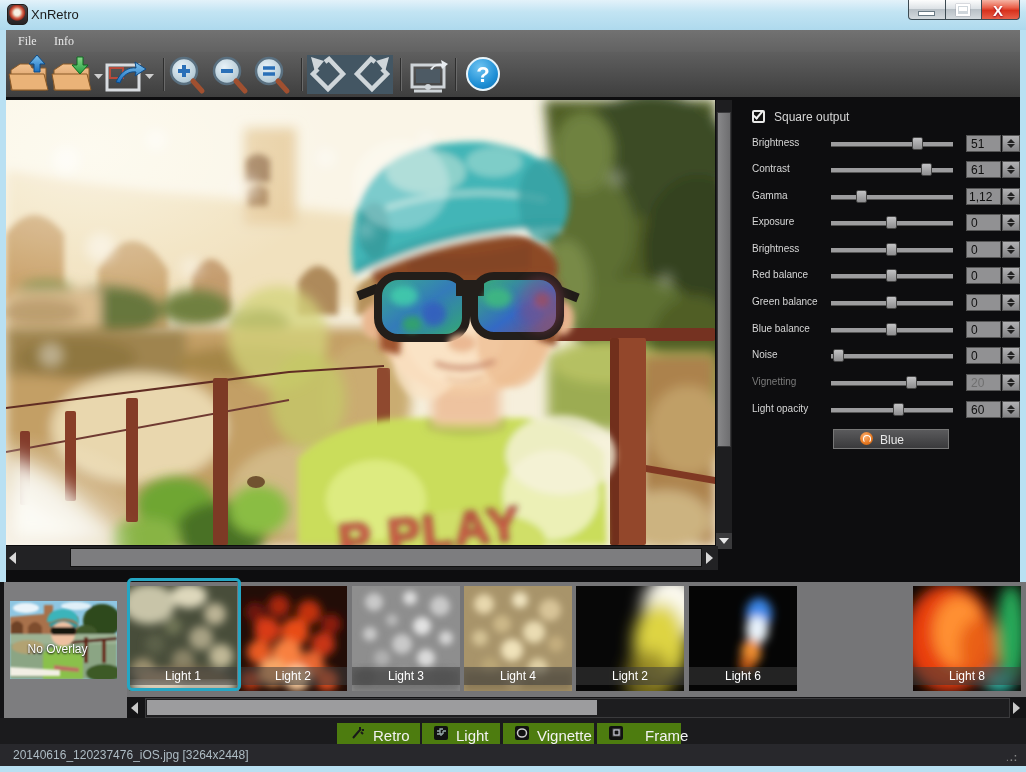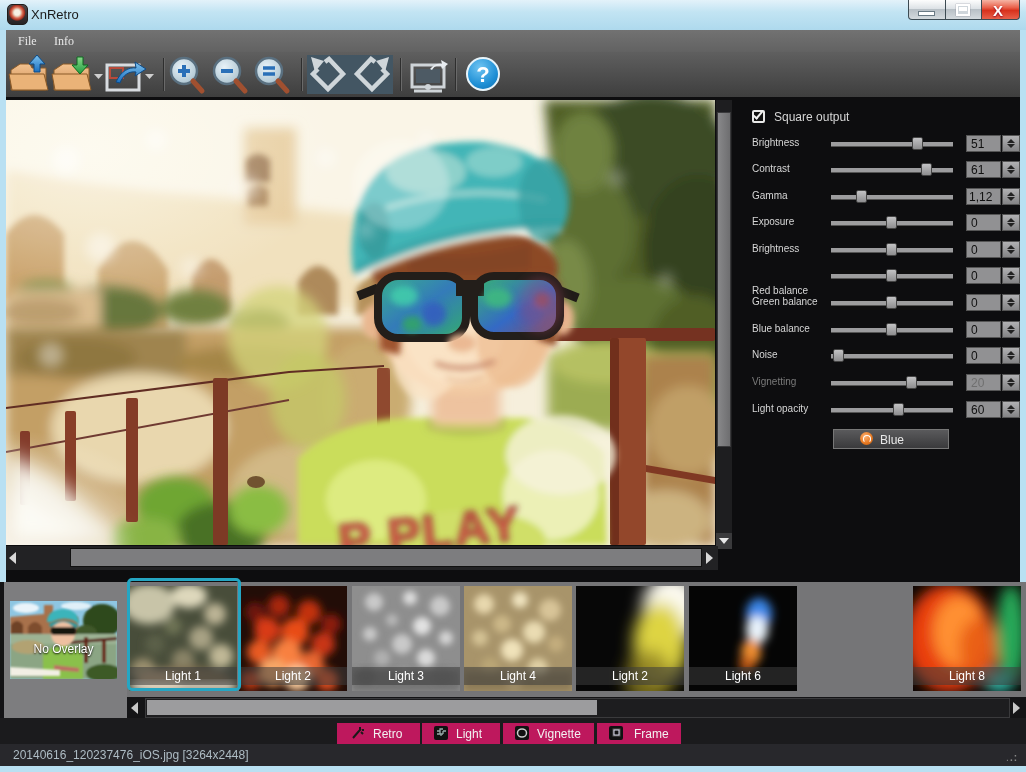--- a/index.html
+++ b/index.html
@@ -54,33 +54,33 @@
 #resetbtn .ic:after{content:"";position:absolute;left:3px;top:3px;width:6px;height:6px;border:1.5px solid #fff;border-radius:50%;border-bottom-color:transparent;}
 #resetbtn .tx{position:absolute;left:46px;top:3px;}
 
 #sqcheck{position:absolute;left:8px;top:13px;width:13px;height:13px;border:2px solid #e8e8e8;border-radius:2px;box-sizing:border-box;background:#111;}
 #sqcheck:after{content:"";position:absolute;left:1px;top:-4px;width:4px;height:9px;border:solid #f0f0f0;border-width:0 2px 2px 0;transform:rotate(40deg);}
 #sqlabel{position:absolute;left:30px;top:13px;}
 
 #bstrip{left:0;top:582px;width:1026px;height:136px;background:#141416;}
 #leftblock{left:4px;top:582px;width:123px;height:136px;background:#7d7d7f;}
 #noov{position:absolute;left:6px;top:19px;width:107px;height:78px;}
-#noovlab{position:absolute;left:0px;top:60px;width:107px;text-align:center;color:#fff;font-size:12px;text-shadow:0 1px 2px #000;padding-left:6px;}
+#noovlab{position:absolute;left:0px;top:60px;width:107px;text-align:center;color:#fff;font-size:12px;text-shadow:0 1px 2px #000;}
 #thumbs{left:127px;top:582px;width:899px;height:115px;background:#757577;}
 .lt{position:absolute;top:4px;width:108px;height:105px;overflow:hidden;}
 .ltlab{position:absolute;left:0;bottom:6px;width:100%;height:18px;background:rgba(60,60,60,.55);
   color:#fff;font-size:12px;text-align:center;padding-top:2px;box-sizing:border-box;}
 #sel1{position:absolute;left:-3px;top:-4px;width:108px;height:107px;border:3px solid #25a6c3;border-radius:5px;z-index:5;}
 
 #sb2{left:127px;top:697px;width:899px;height:21px;background:#141416;}
 #sb2 .track{position:absolute;left:18px;top:1px;width:863px;height:18px;background:#1d1d1f;border:1px solid #3a3a3c;}
 #sb2 .thumb{position:absolute;left:20px;top:3px;width:450px;height:15px;background:#9c9c9e;}
 
 #tabrow{left:0;top:718px;width:1026px;height:26px;background:#1b1b1d;}
-.tab{position:absolute;top:5px;height:21px;background:#be185d;color:#f2f2f2;font-size:12px;}
+.tab{position:absolute;top:5px;height:21px;background:#4d7c0f;color:#f2f2f2;font-size:15px;}
 .tab .ic{position:absolute;top:3px;}
 .tab .tx{position:absolute;top:4px;}
 
 #statusbar{left:0;top:744px;width:1026px;height:22px;background:#28282c;color:#aebcc4;font-size:12px;}
 #statusbar span{position:absolute;left:13px;top:4px;}
 #grip{position:absolute;right:8px;top:8px;color:#888;font-size:10px;letter-spacing:1px;}
 </style>
 </head>
 <body>
 <div class="abs" id="titlebar"></div>
@@ -442,21 +442,21 @@
       </div>
     <div class="vbox" style="top:117px">0</div>
       <div class="spin" style="top:117px"></div>
     <div class="plabel" style="top:146px">Brightness</div>
     <div class="slider" style="top:146px">
         <div class="track"></div>
         <div class="sth" style="left:55px"></div>
       </div>
     <div class="vbox" style="top:144px">0</div>
       <div class="spin" style="top:144px"></div>
-    <div class="plabel" style="top:188px">Red balance</div>
+    <div class="plabel" style="top:172px">Red balance</div>
     <div class="slider" style="top:172px">
         <div class="track"></div>
         <div class="sth" style="left:55px"></div>
       </div>
     <div class="vbox" style="top:170px">0</div>
       <div class="spin" style="top:170px"></div>
     <div class="plabel" style="top:199px">Green balance</div>
     <div class="slider" style="top:199px">
         <div class="track"></div>
         <div class="sth" style="left:55px"></div>
@@ -721,19 +721,19 @@
         <ellipse cx="7" cy="7" rx="4.5" ry="4" fill="none" stroke="#ccc" stroke-width="1.5"></ellipse>
       </svg>
     <span class="tx" style="left:34px">Vignette</span>
     </div>
   <div class="tab" style="left:597px;width:84px">
     <svg class="ic" style="left:12px" width="14" height="14" viewBox="0 0 14 14">
         <rect x="0" y="0" width="14" height="14" rx="2" fill="#111"></rect>
         <rect x="4" y="3" width="7" height="7" fill="#dde" stroke="#555"></rect>
         <rect x="5.5" y="4.5" width="4" height="4" fill="#111"></rect>
       </svg>
-    <span class="tx" style="left:37px">Frame</span>
+    <span class="tx" style="left:48px">Frame</span>
     </div>
 </div>
 <div class="abs" id="statusbar">
     <span>20140616_120237476_iOS.jpg [3264x2448]</span>
 <div id="grip">.<b>.:</b></div>
   </div>
 
 </body></html>

